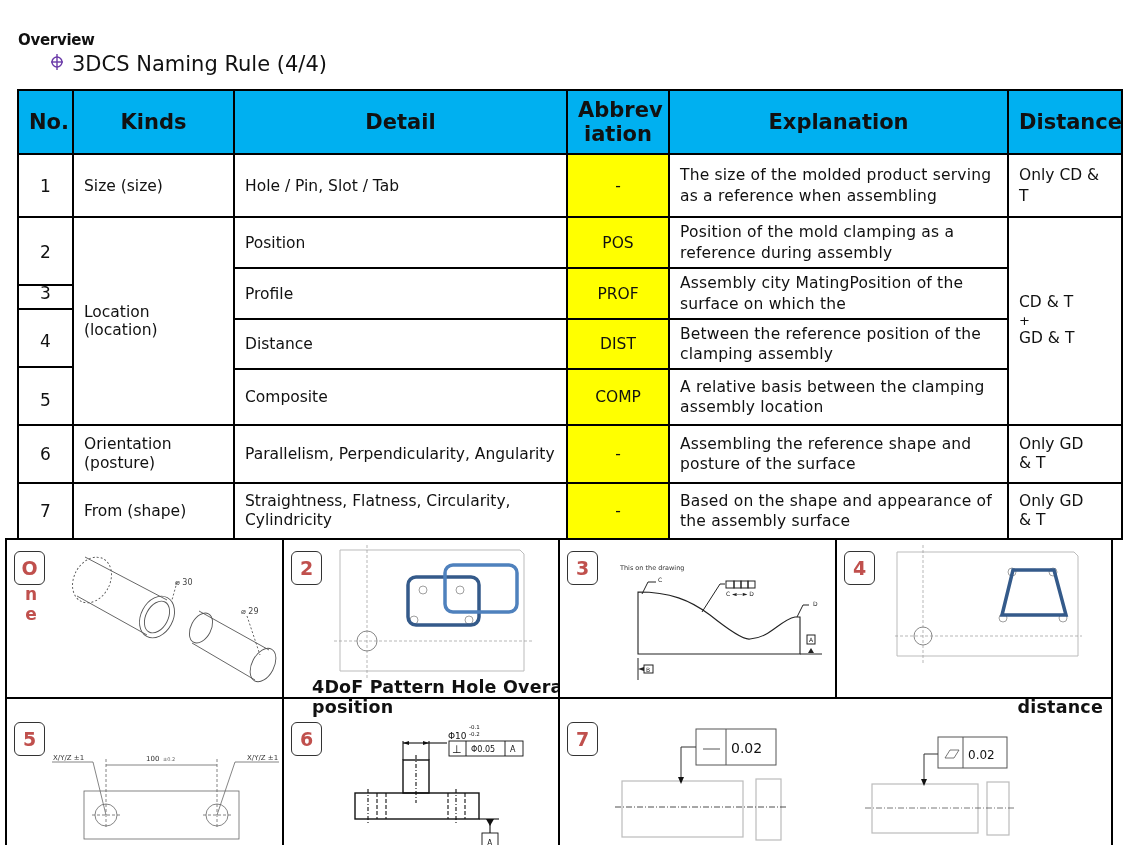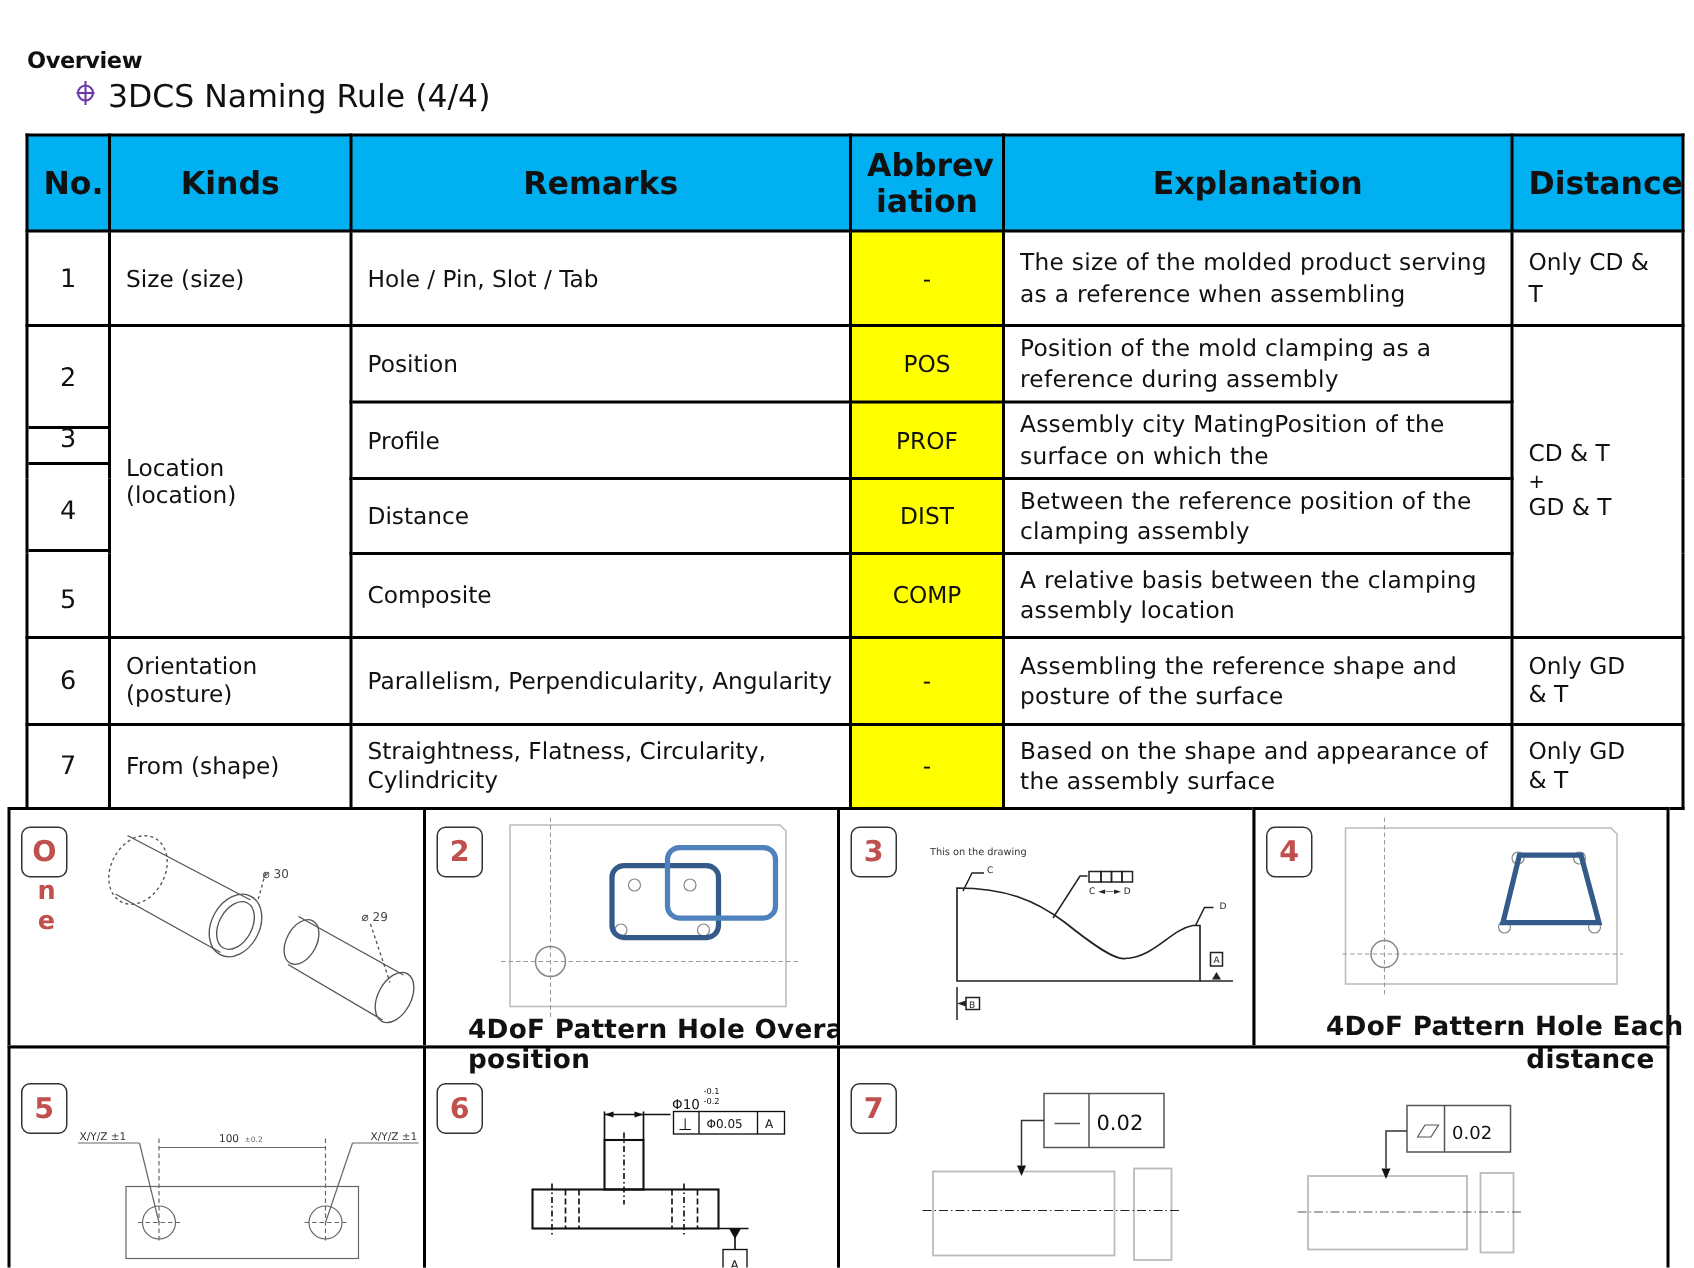--- a/index.html
+++ b/index.html
@@ -42,21 +42,21 @@
       <col style="width:161px">
       <col style="width:333px">
       <col style="width:102px">
       <col style="width:339px">
       <col style="width:114px">
   </colgroup>
   <tbody>
       <tr>
     <th>No.</th>
     <th>Kinds</th>
-    <th>Remarks</th>
+    <th>Detail</th>
     <th><span>Abbrev</span><br><span>iation</span></th>
     <th>Explanation</th>
     <th>Distance</th>
   </tr>
   <tr style="height:63px">
     <td class="num">1</td>
     <td>Size (size)</td>
     <td>Hole / Pin, Slot / Tab</td>
     <td class="abbr">-</td>
     <td class="expl">The size of the molded product serving as a reference when assembling</td>
@@ -192,21 +192,20 @@
       <path d="M60 12 H237 L241 16 V116 H60 Z" fill="none" stroke="#bbb" stroke-width="1"></path>
       <line x1="86" y1="5" x2="86" y2="125" stroke="#999" stroke-width="0.7" stroke-dasharray="3 2"></line>
       <line x1="58" y1="96" x2="245" y2="96" stroke="#999" stroke-width="0.7" stroke-dasharray="3 2"></line>
       <circle cx="86" cy="96" r="9" fill="none" stroke="#888" stroke-width="1"></circle>
       <circle cx="175" cy="32" r="4" fill="none" stroke="#888" stroke-width="0.8"></circle>
       <circle cx="216" cy="32" r="4" fill="none" stroke="#888" stroke-width="0.8"></circle>
       <circle cx="166" cy="78" r="4" fill="none" stroke="#888" stroke-width="0.8"></circle>
       <circle cx="226" cy="78" r="4" fill="none" stroke="#888" stroke-width="0.8"></circle>
       <polygon points="176,30 217,30 229,75 165,75" fill="none" stroke="#345a8a" stroke-width="3.5"></polygon>
     </svg>
-    <div class="caption" style="left:47px;top:135px;">4DoF Pattern Hole Each</div>
   </div>
 
   <div class="cell" style="left:0;top:159px;width:279px;height:155px">
     <div class="badge" style="top:23px">5</div>
     <svg width="279" height="155" style="left:0;top:0">
       <g fill="none" stroke="#666" stroke-width="0.8">
         <rect x="77" y="92" width="155" height="48"></rect>
         <circle cx="99" cy="116" r="11"></circle>
         <circle cx="210" cy="116" r="11"></circle>
         <line x1="85" y1="116" x2="113" y2="116" stroke-dasharray="3 2"></line>

